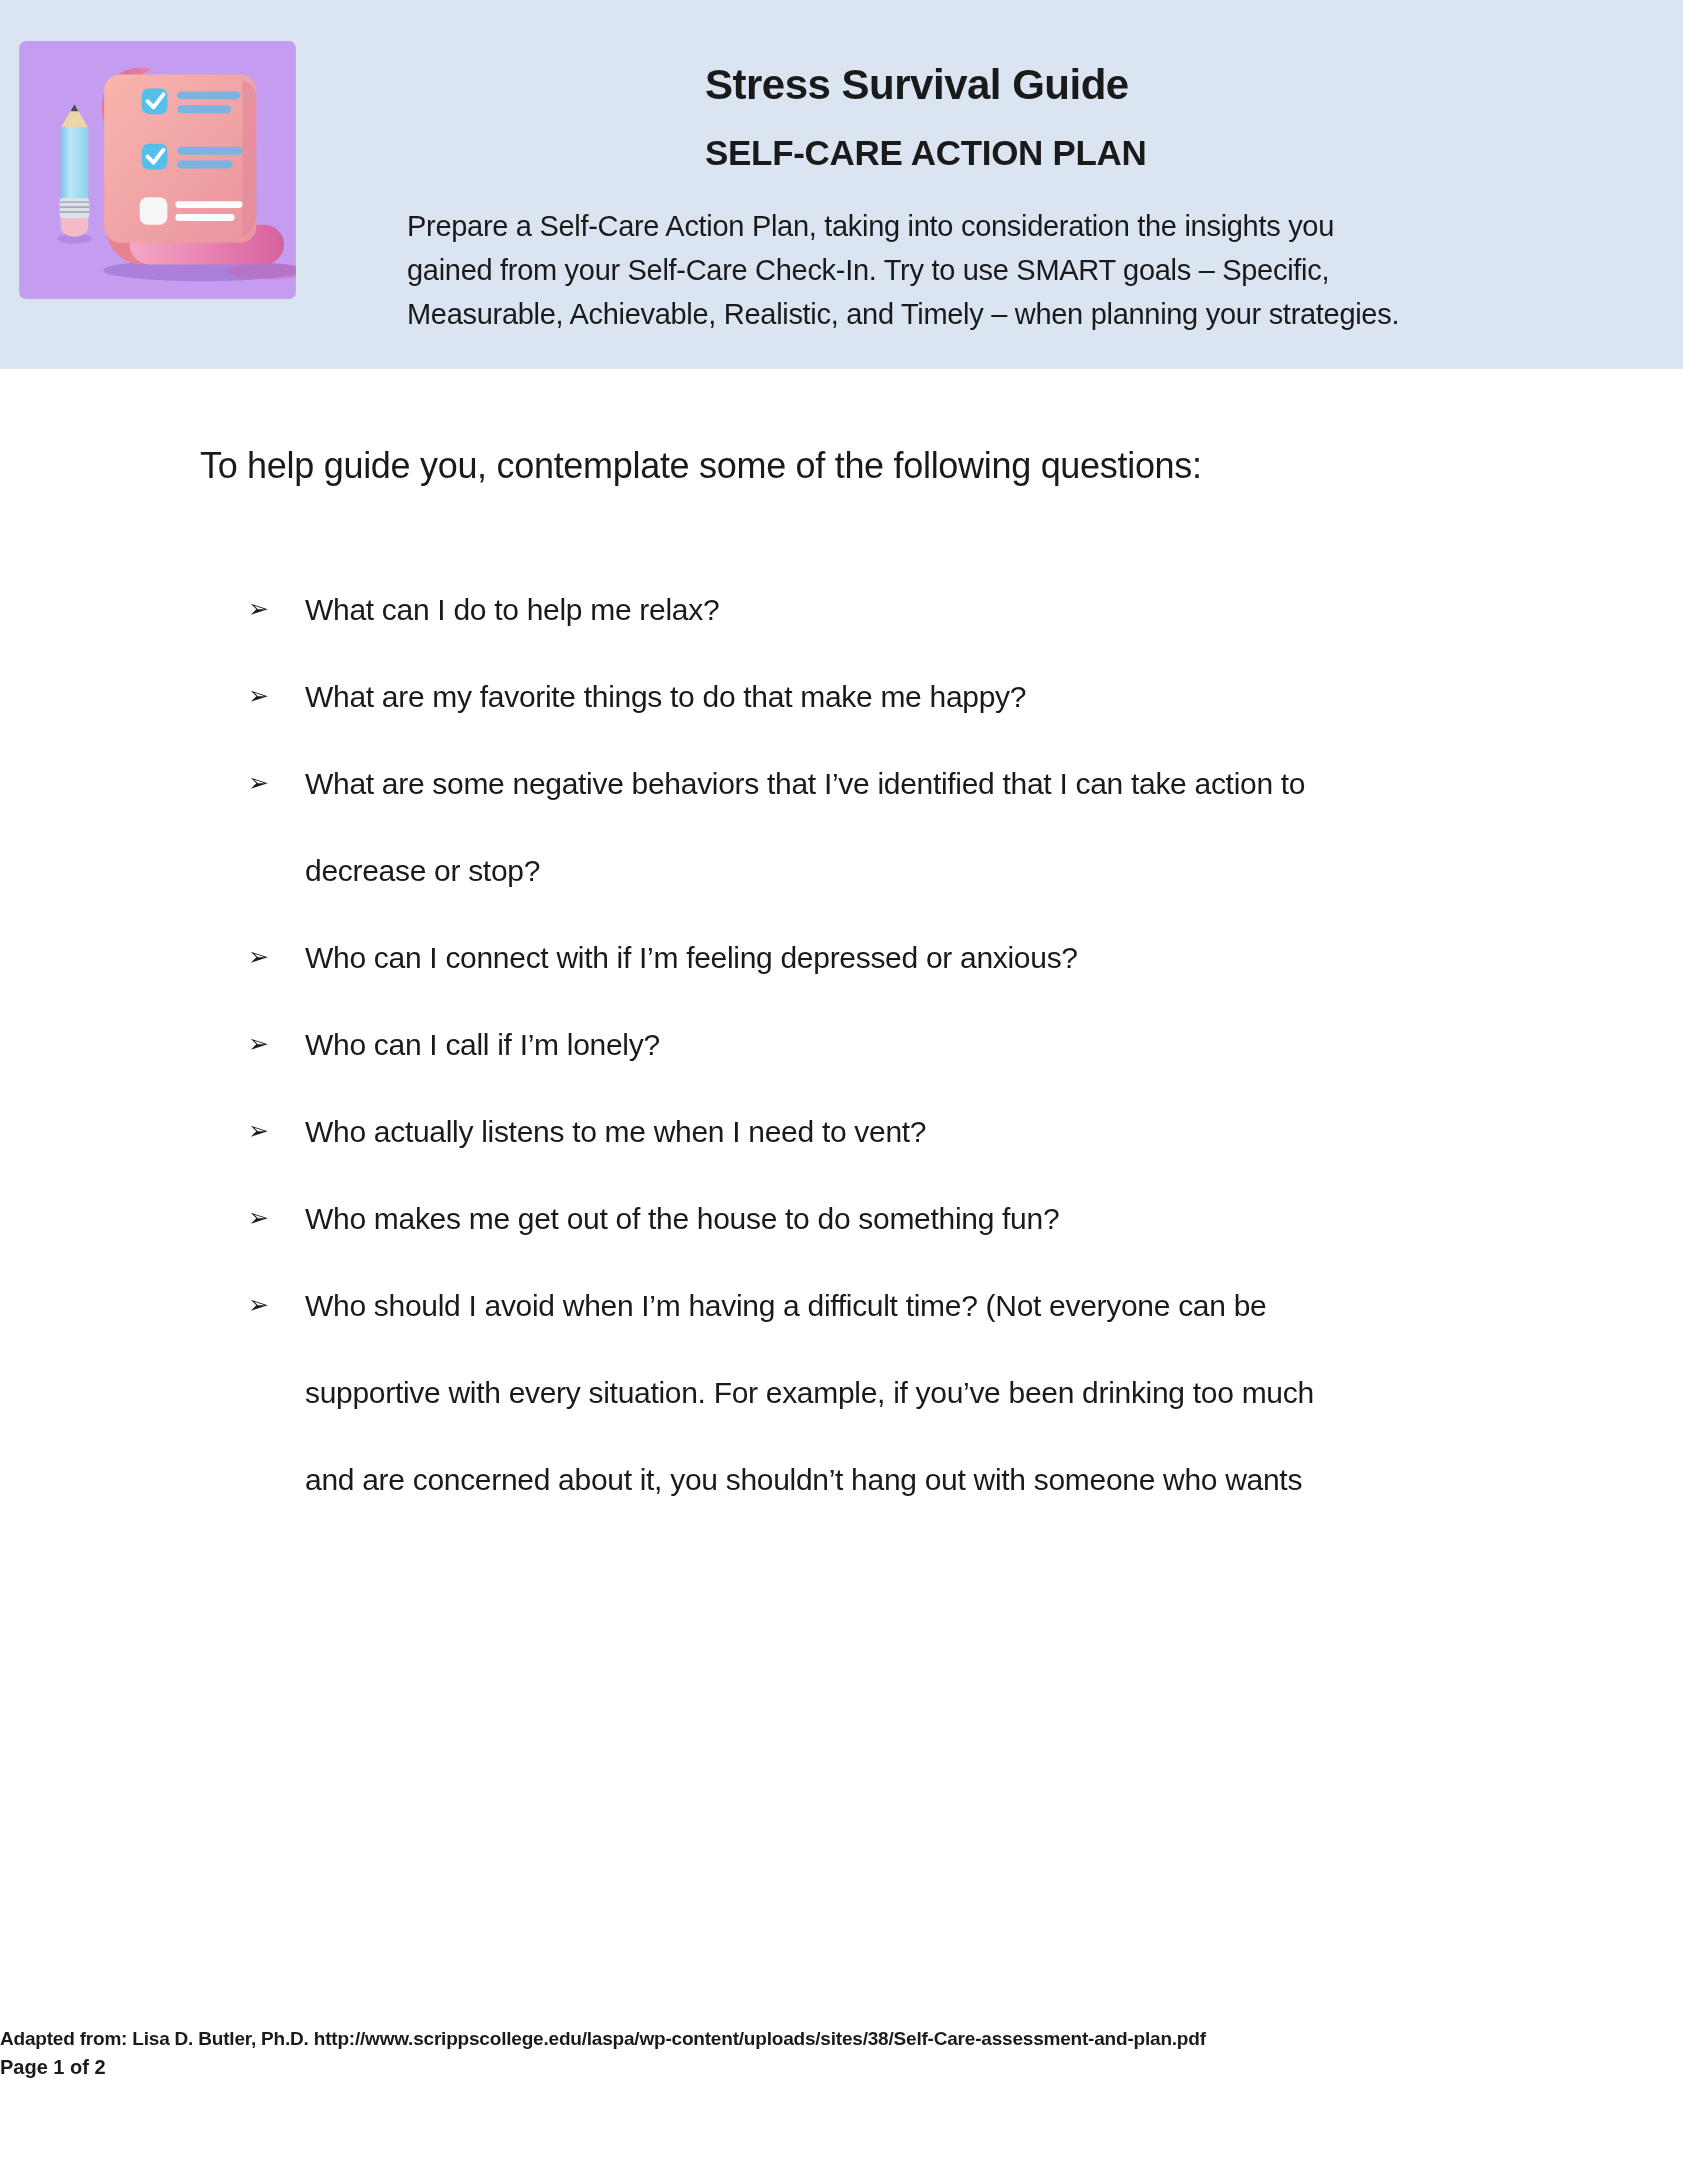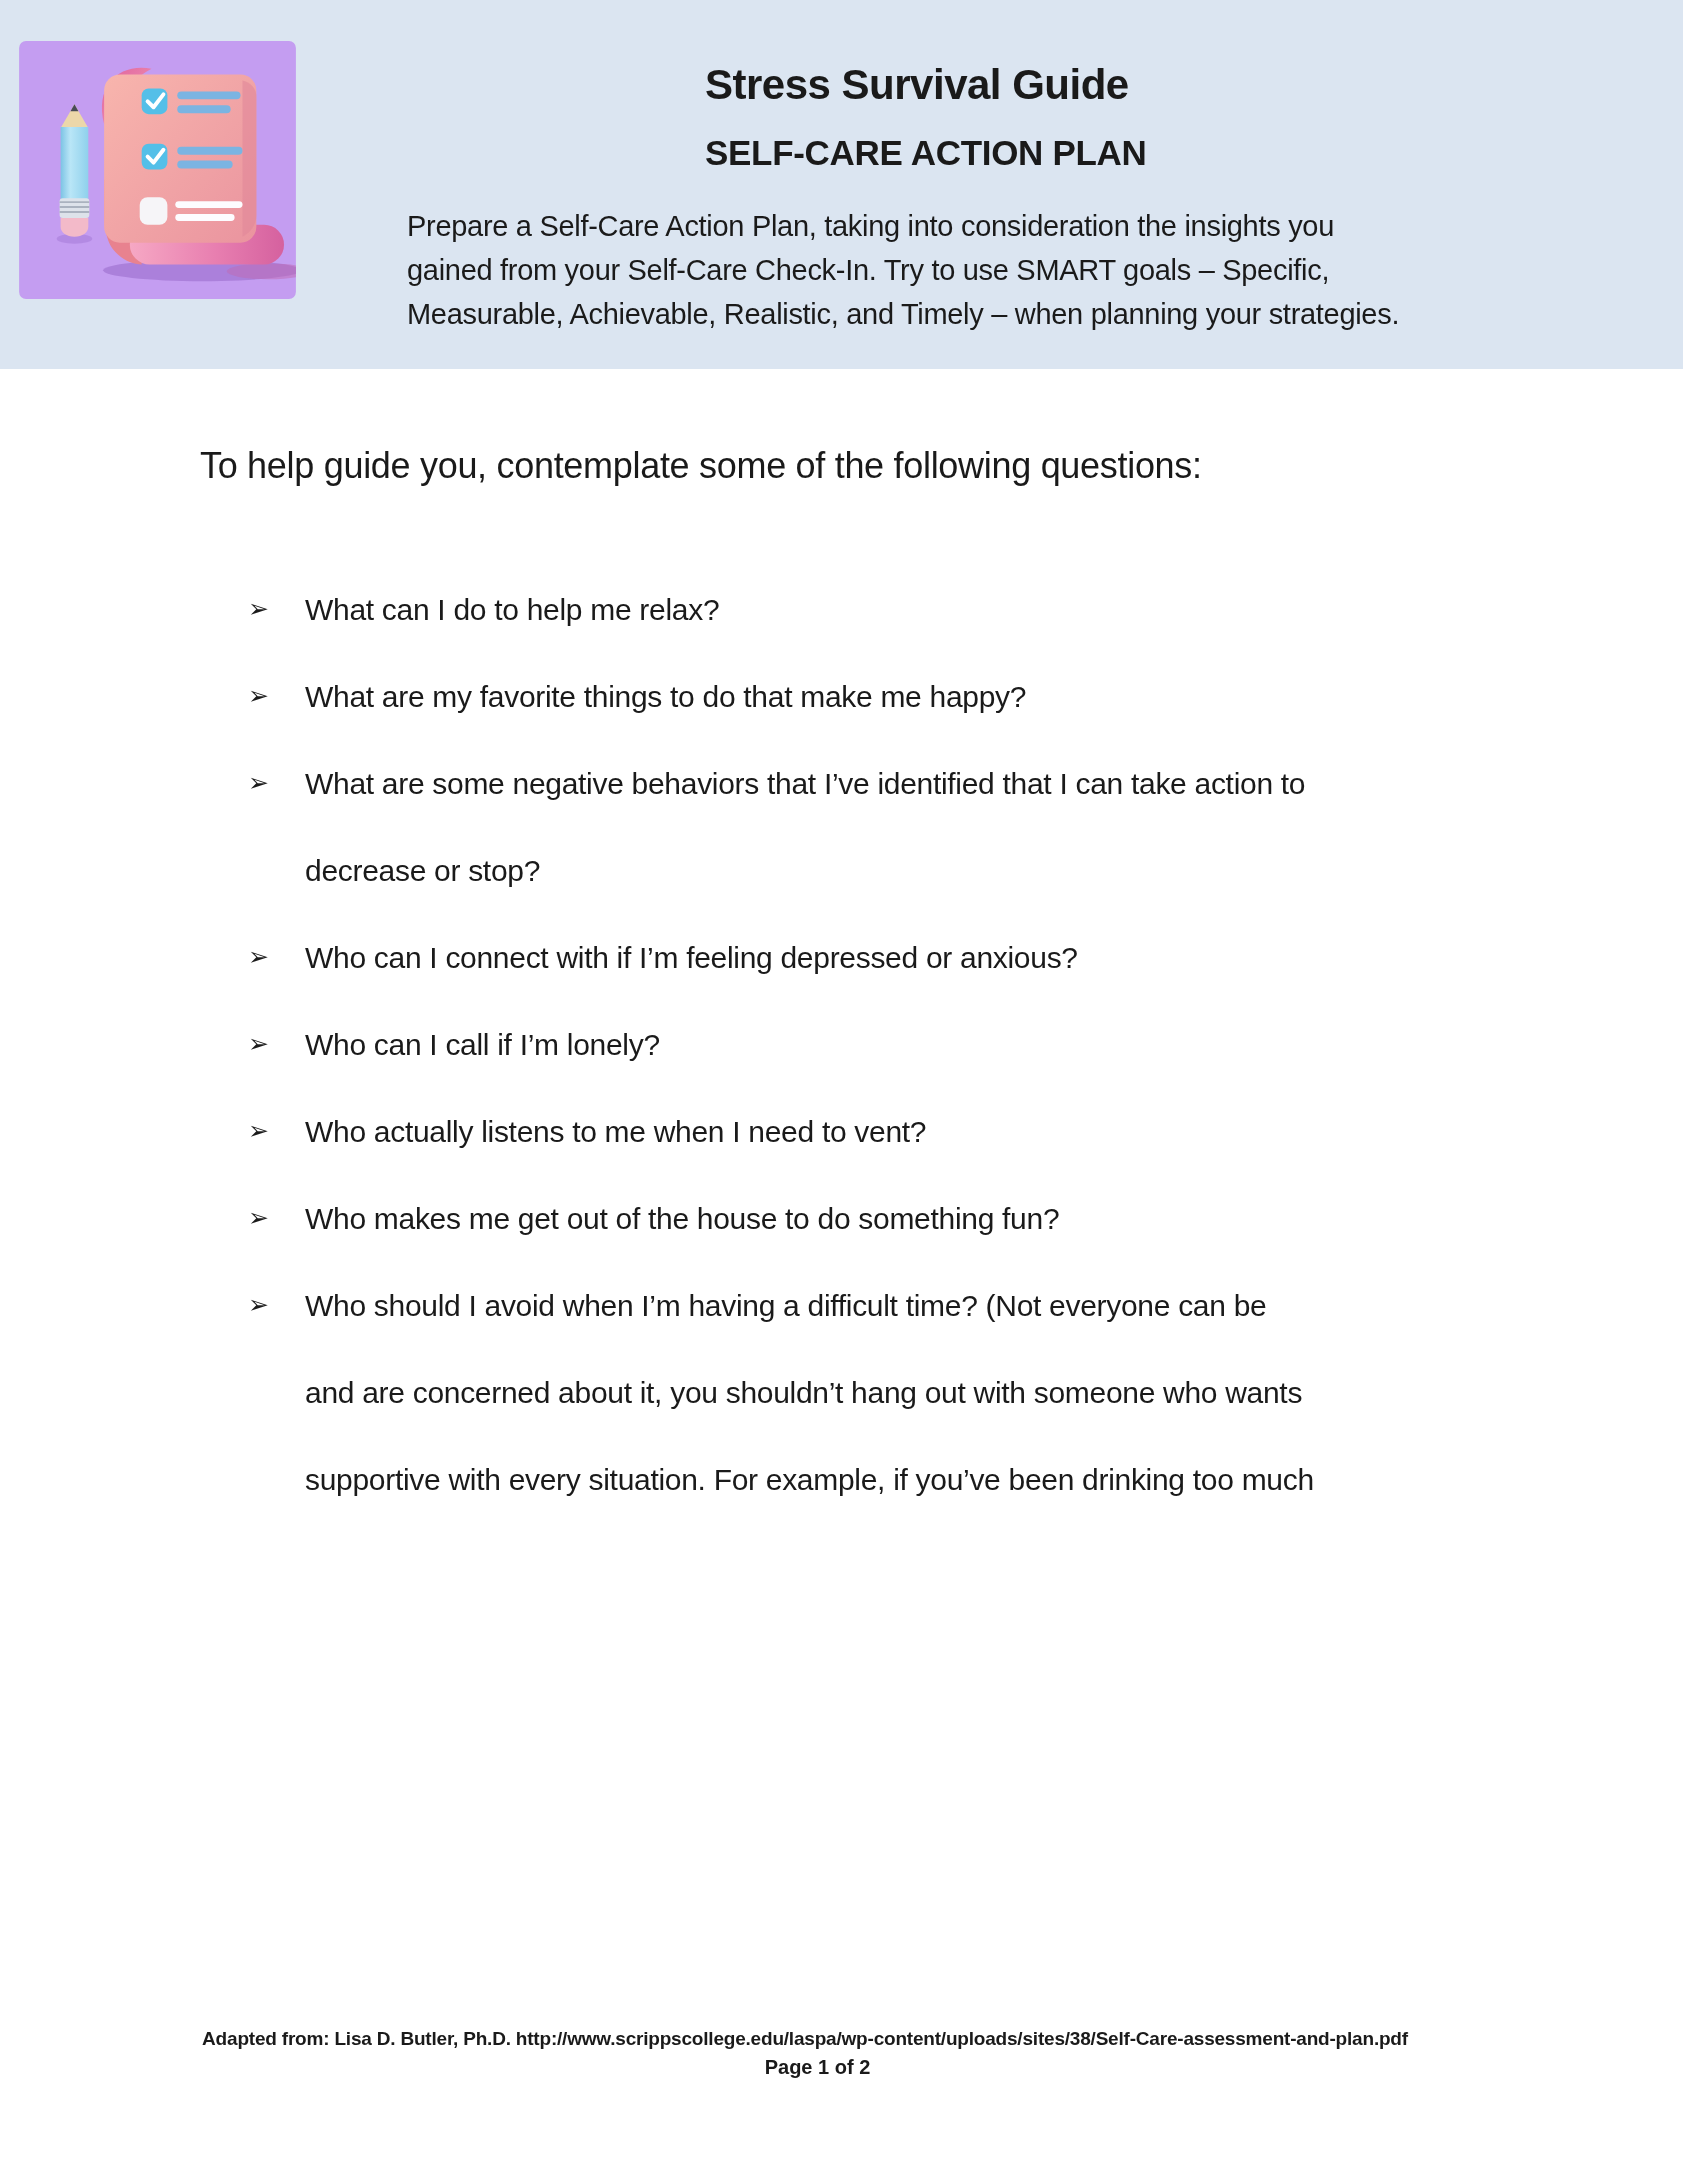--- a/index.html
+++ b/index.html
@@ -36,21 +36,21 @@
   .b-marker {
     flex:0 0 57px; width:57px;
     font-family:"DejaVu Sans", sans-serif;
     font-size:25px; line-height:42px; color:#1a1a1a;
   }
   .b-text {
     font-size:30px; line-height:44px; letter-spacing:-0.3px; white-space:nowrap;
   }
   .footer {
     position:absolute; left:0; top:2025px; width:1683px;
-    text-align:center; font-weight:bold;
+    font-weight:bold;
   }
   .footer-src {
     font-size:19px; height:27px; line-height:27px;
     padding-right:73px; letter-spacing:-0.2px; white-space:nowrap;
   }
   .footer-pg {
     font-size:20px; height:30px; line-height:30px; padding-right:48px;
   }
 </style>
 </head>
@@ -164,25 +164,25 @@
     <div class="b-line">
       <span class="b-marker">➢</span>
       <span class="b-text">Who makes me get out of the house to do something fun?</span>
     </div>
     <div class="b-line">
       <span class="b-marker">➢</span>
       <span class="b-text">Who should I avoid when I’m having a difficult time? (Not everyone can be</span>
     </div>
     <div class="b-line">
       <span class="b-marker"></span>
-      <span class="b-text">and are concerned about it, you shouldn’t hang out with someone who wants</span>
+      <span class="b-text">supportive with every situation. For example, if you’ve been drinking too much</span>
     </div>
     <div class="b-line">
       <span class="b-marker"></span>
-      <span class="b-text">supportive with every situation. For example, if you’ve been drinking too much</span>
+      <span class="b-text">and are concerned about it, you shouldn’t hang out with someone who wants</span>
     </div>
   </div>
 
 <div class="footer">
   <div class="footer-src">Adapted from: Lisa D. Butler, Ph.D. http://www.scrippscollege.edu/laspa/wp-content/uploads/sites/38/Self-Care-assessment-and-plan.pdf</div>
   <div class="footer-pg">Page 1 of 2</div>
 </div>
 
 
 </body></html>

